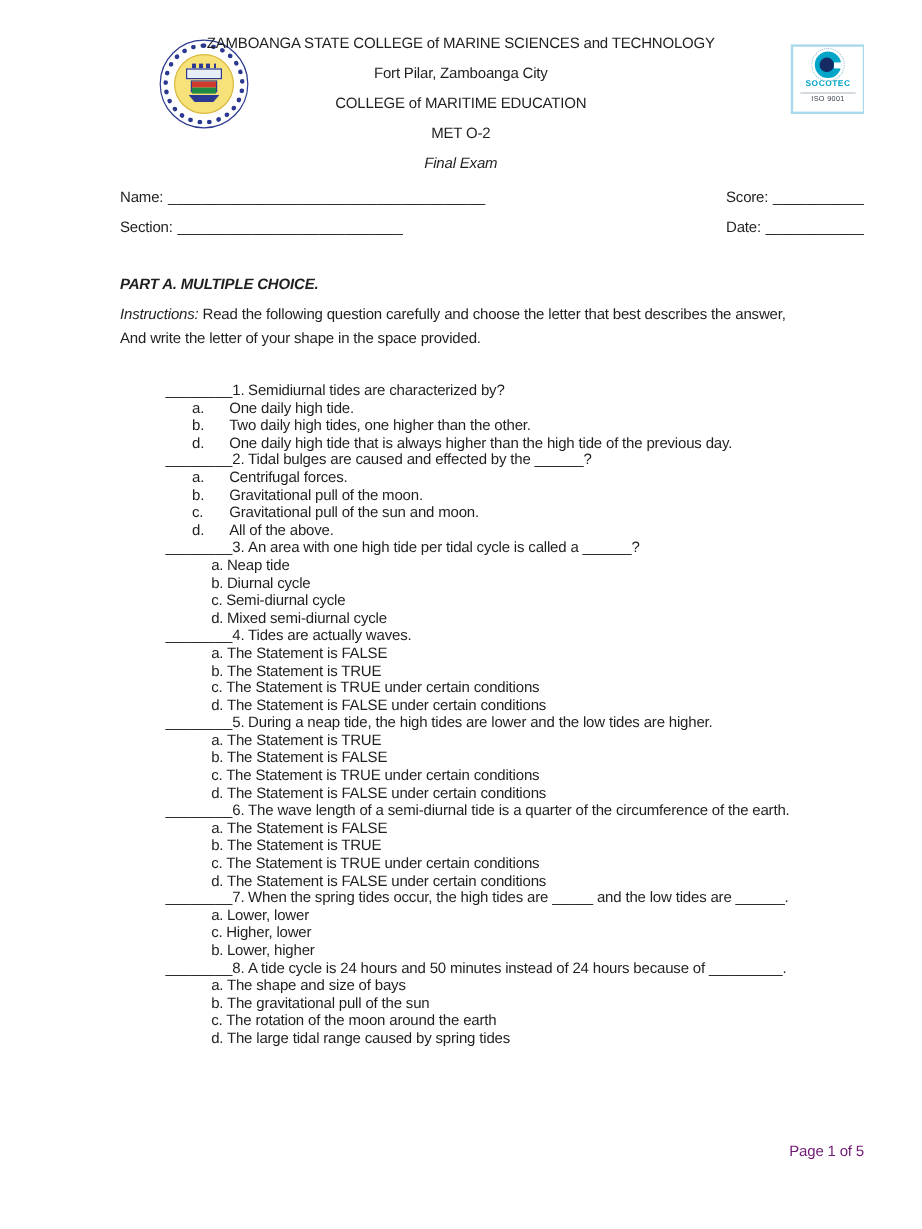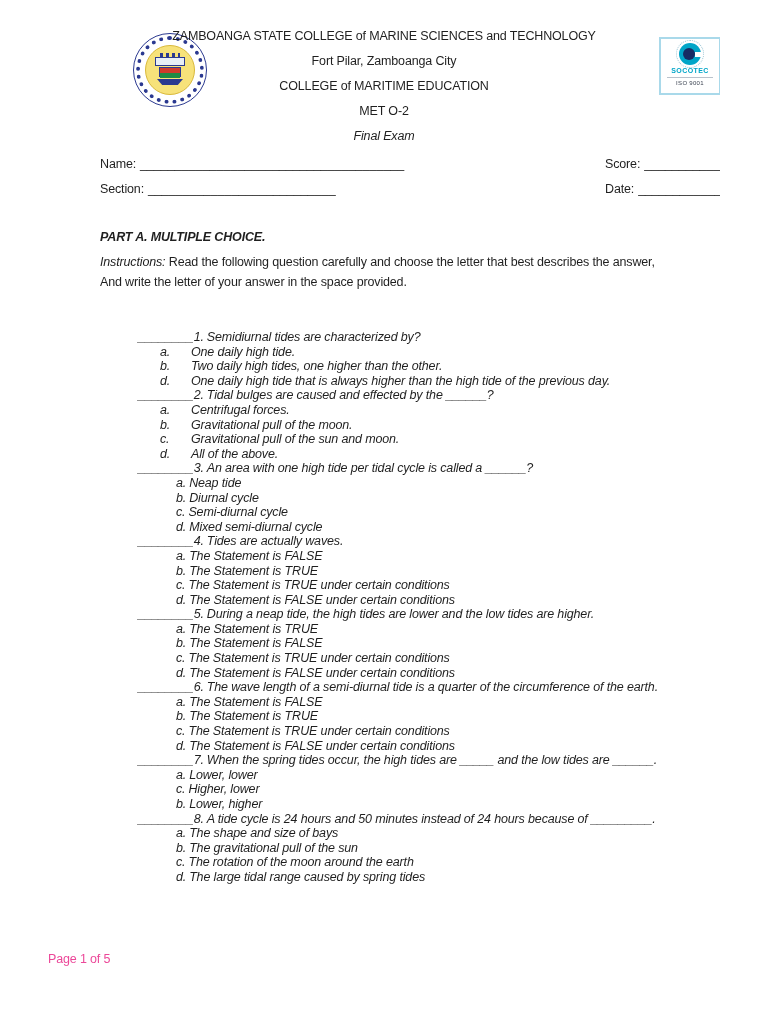--- a/index.html
+++ b/index.html
@@ -69,29 +69,29 @@
   .frow.section-row { top:182px; }
   .frow .rightcol { position:absolute; left:505px; top:0; }
   .lbl { margin-right:4px; }
   .ul { letter-spacing:0; }
 
   
   .part-title { position:absolute; top:230px; left:52px; font-weight:bold;font-style:italic; }
   .instructions { position:absolute; top:252px; left:52px; right:60px; line-height:20px; }
 
   
-  .questions { position:absolute; top:330px; left:90px; right:24px; line-height:14.6px;font-style:italic; }
+  .questions { position:absolute; top:318px; left:90px; right:24px; line-height:14.6px; }
   .q-line .q-num { margin-right:3px; }
   .opt { margin-left:38px; }
   .opt .letter { margin-right:3px; }
   .opt.tabbed { margin-left:22px; }
   .opt.tabbed .letter { display:inline-block; width:31px; margin-right:0; }
 
   
-  .footer { position:absolute; top:952px; left:0; right:0; text-align:left; color:#ec4899; }
+  .footer { position:absolute; top:952px; left:0; right:0; text-align:right; color:#701a75; }
 </style>
 </head>
 <body>
 
 <div class="page">
 
   <div class="seal">
     <div class="seal-ring"></div>
     <div class="seal-core">
       <div class="seal-towers"></div>
@@ -131,21 +131,21 @@
 
   <div class="frow section-row">
     <span><span class="lbl">Section:</span><span class="ul">___________________________</span></span>
     <span class="rightcol"><span class="lbl">Date:</span><span class="ul">______________</span></span>
   </div>
 
   <div class="part-title">PART A. MULTIPLE CHOICE.</div>
   <div class="instructions">
     <span class="italic">Instructions:</span>
     <span>Read the following question carefully and choose the letter that best describes the answer,</span>
-    <div>And write the letter of your answer in the space provided.</div>
+    <div>And write the letter of your shape in the space provided.</div>
   </div>
 
   <div class="questions">
 
     <div class="question">
       <div class="q-line"><span class="ul">________</span><span class="q-num">1.</span><span>Semidiurnal tides are characterized by?</span></div>
       <div class="opt tabbed"><span class="letter">a.</span><span>One daily high tide.</span></div>
       <div class="opt tabbed"><span class="letter">b.</span><span>Two daily high tides, one higher than the other.</span></div>
       <div class="opt tabbed"><span class="letter">d.</span><span>One daily high tide that is always higher than the high tide of the previous day.</span></div>
     </div>

